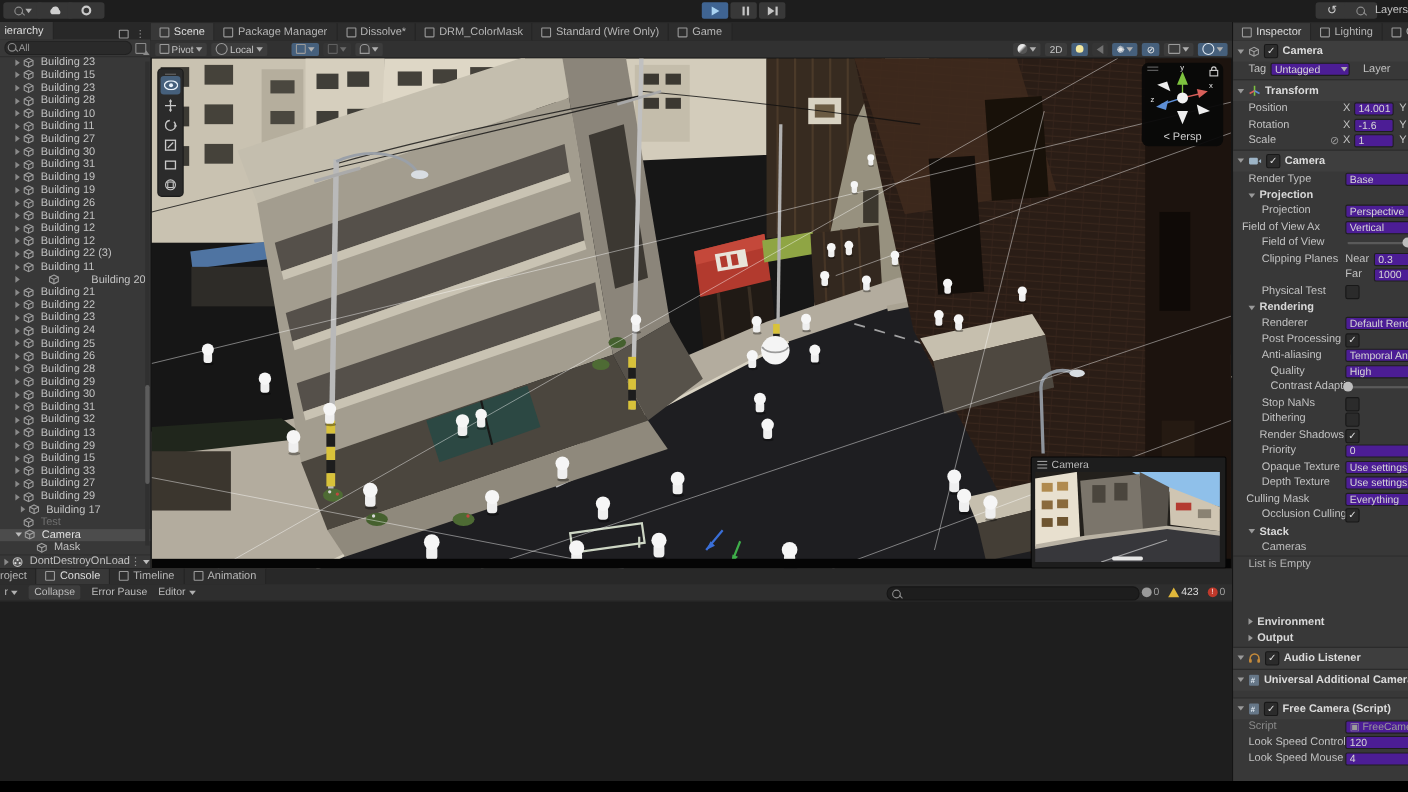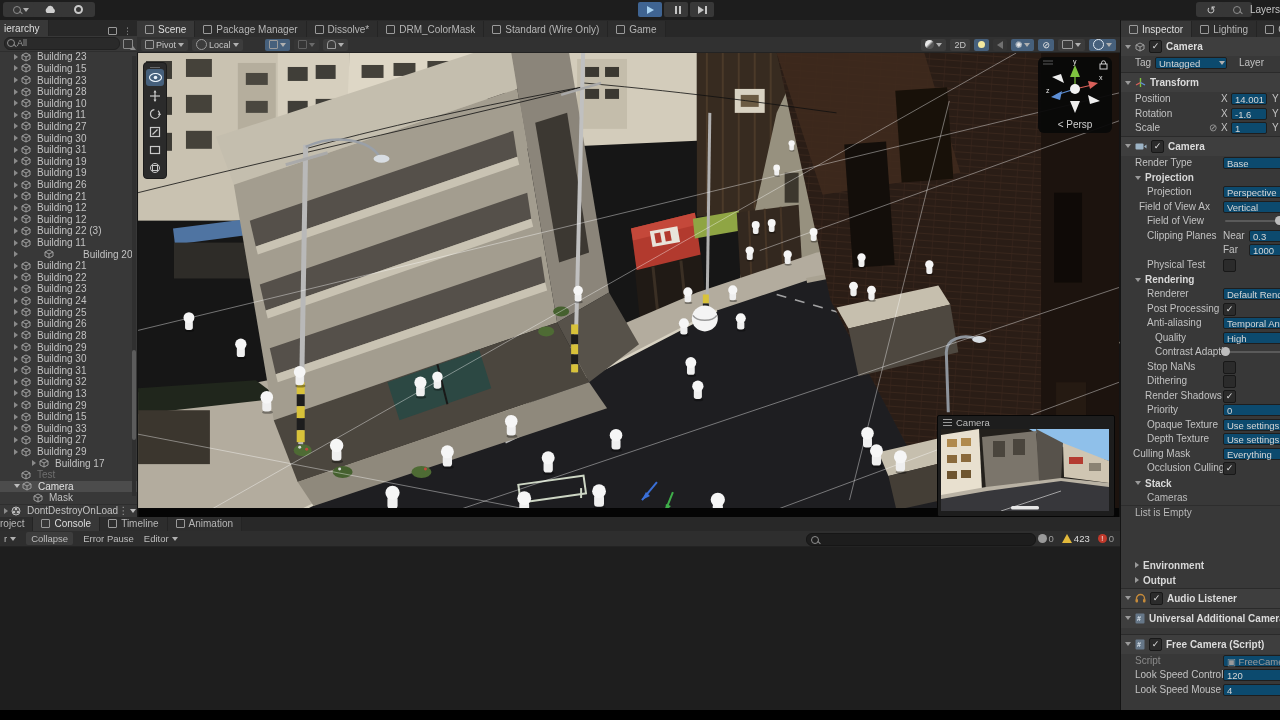--- a/index.html
+++ b/index.html
@@ -50,21 +50,21 @@
   
   #campre{position:absolute;left:800px;top:362px;width:176px;height:100px;background:#1d1d1d;border:1px solid #060606;border-radius:2px}
   #campre .hd{height:13px;display:flex;align-items:center;gap:4px;padding:0 5px;color:#bcbcbc;font-size:9.5px}
   #campre .bars{width:9px;height:1px;background:#9a9a9a;box-shadow:0 3px 0 #9a9a9a,0 -3px 0 #9a9a9a}
   
   #insp{position:absolute;left:1120px;top:20px;width:160px;height:690px;background:#383838;border-left:1px solid #141414;overflow:hidden}
   #insp .tabbar{height:17px}
   #insp-body{position:relative}
   .irow{position:relative;height:14.5px;font-size:10px;color:#c2c2c2}
   .ilab{position:absolute;top:1px;white-space:nowrap}
-  .ival{position:absolute;left:102px;top:1px;width:90px;height:12px;background:#0c4a6e;border:1px solid #1e1e1e;border-radius:2px;font-size:9.5px;color:#d6d6d6;line-height:11px;padding:0 3px;box-sizing:border-box;white-space:nowrap}
+  .ival{position:absolute;left:102px;top:1px;width:90px;height:12px;background:#4c1d95;border:1px solid #1e1e1e;border-radius:2px;font-size:9.5px;color:#d6d6d6;line-height:11px;padding:0 3px;box-sizing:border-box;white-space:nowrap}
   .ichk{position:absolute;left:102px;top:1px;width:11px;height:11px;background:#2b2b2b;border:1px solid #181818;border-radius:2px;color:#e0e0e0;font-size:9px;line-height:10px;text-align:center}
   .ihead{height:19px;background:#3e3e3e;border-top:1px solid #2a2a2a;display:flex;align-items:center;gap:4px;padding-left:4px;font-size:10px;color:#dcdcdc;font-weight:bold;white-space:nowrap}
   .ifold{height:15px;display:flex;align-items:center;gap:4px;font-size:10px;color:#d8d8d8;font-weight:bold;white-space:nowrap}
   .fa{width:0;height:0;border-left:3.5px solid transparent;border-right:3.5px solid transparent;border-top:4.5px solid #9a9a9a}
   .fr{width:0;height:0;border-top:3.5px solid transparent;border-bottom:3.5px solid transparent;border-left:4.5px solid #9a9a9a}
   .chk{width:11px;height:11px;background:#2b2b2b;border:1px solid #181818;border-radius:2px;color:#e0e0e0;font-size:9px;line-height:10px;text-align:center;font-weight:normal}
   
   #bottom{position:absolute;left:0;top:517px;width:1120px;height:193px;background:#1e1e1e}
   #bottom .tabbar{height:14px}
   #ctoolbar{height:15px;background:#2e2e2e;border-bottom:1px solid #232323;display:flex;align-items:center;font-size:9.5px;color:#bdbdbd;gap:10px;padding:0 2px;position:relative}
@@ -472,21 +472,21 @@
       <div class="trow" style="padding-left: 14px;">
         <span class="arr"></span>
         <span style="display: inline-flex; margin-right: 3px;">
           <svg width="10" height="10" viewBox="0 0 10 10">
             <path d="M5 1 9 3v4L5 9 1 7V3z" fill="none" stroke="#9f9f9f" stroke-width="1"></path>
             <path d="M1 3l4 2 4-2M5 5v4" stroke="#9f9f9f" stroke-width="1" fill="none"></path>
           </svg>
         </span>
         <span>Building 29</span>
       </div>
-      <div class="trow" style="padding-left: 32px;">
+      <div class="trow" style="padding-left: 19px;">
         <span class="arr"></span>
         <span style="display: inline-flex; margin-right: 3px;">
           <svg width="10" height="10" viewBox="0 0 10 10">
             <path d="M5 1 9 3v4L5 9 1 7V3z" fill="none" stroke="#9f9f9f" stroke-width="1"></path>
             <path d="M1 3l4 2 4-2M5 5v4" stroke="#9f9f9f" stroke-width="1" fill="none"></path>
           </svg>
         </span>
         <span>Building 17</span>
       </div>
       <div class="trow dis" style="padding-left: 14px;">
@@ -1219,21 +1219,21 @@
       </div>
       <div class="ifold" style="padding-left: 14px;">
         <span class="fa"></span>
         <span>Projection</span>
       </div>
       <div class="irow">
         <span class="ilab" style="left: 26px;">Projection</span>
         <span class="ival">Perspective</span>
       </div>
       <div class="irow">
-        <span class="ilab" style="left: 18px; text-align: center;">Field of View Ax</span>
+        <span class="ilab" style="left: 8px; text-align: center;">Field of View Ax</span>
         <span class="ival">Vertical</span>
       </div>
       <div class="irow">
         <span class="ilab" style="left: 26px;">Field of View</span>
         <span style="position: absolute; left: 104px; top: 6px; width: 70px; height: 2px; background: rgb(90, 90, 90); border-radius: 1px;"></span>
         <span style="position: absolute; left: 154.4px; top: 2px; width: 9px; height: 9px; border-radius: 50%; background: rgb(189, 189, 189);"></span>
       </div>
       <div class="irow">
         <span class="ilab" style="left: 26px;">Clipping Planes</span>
         <span class="ilab" style="left: 102px;">Near</span>

